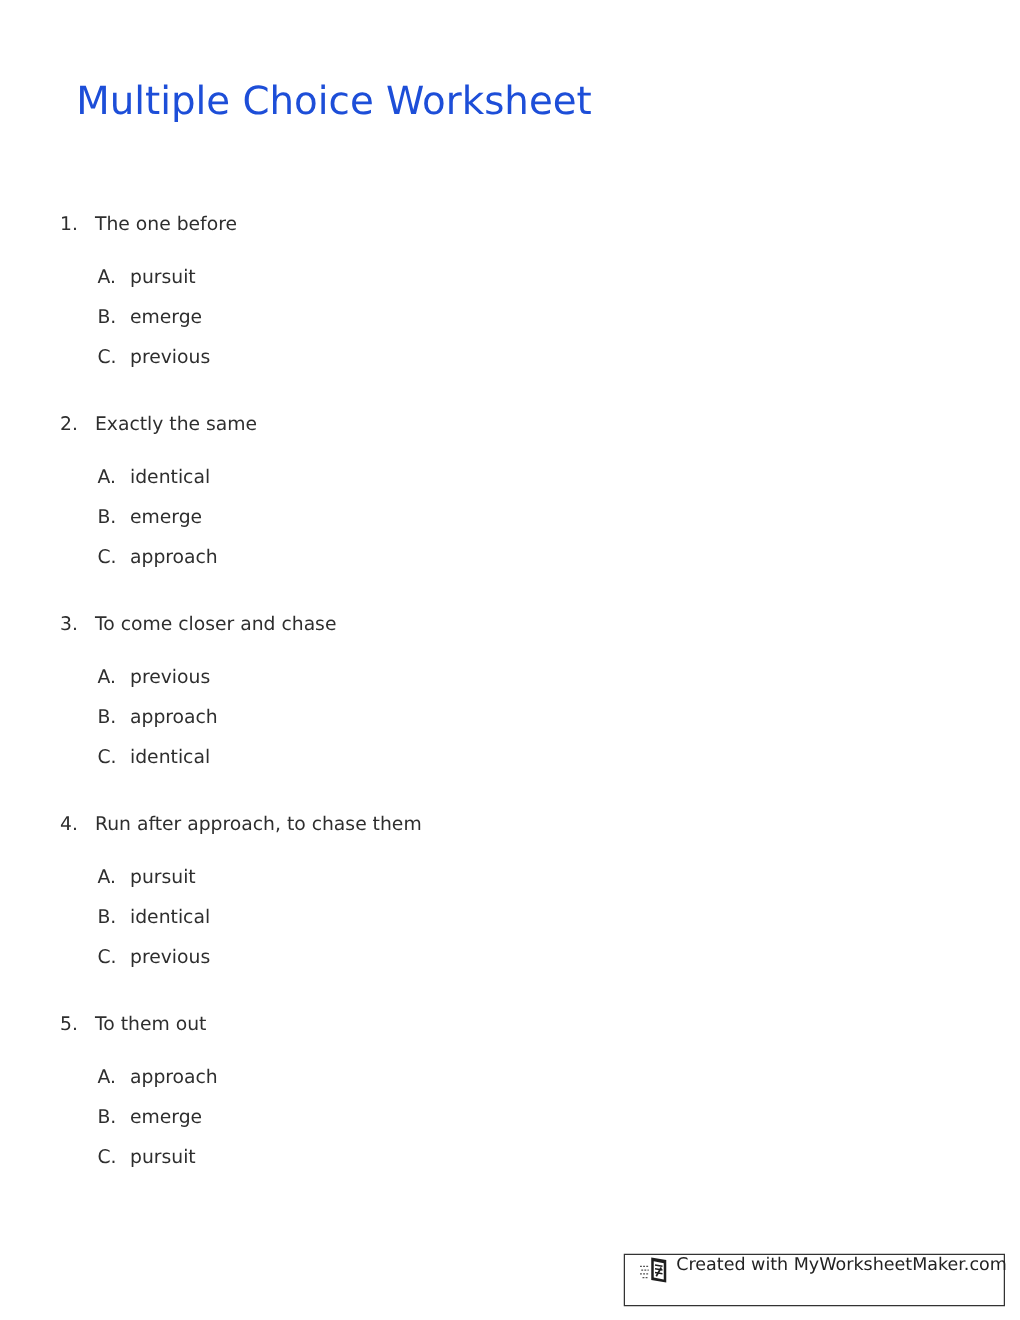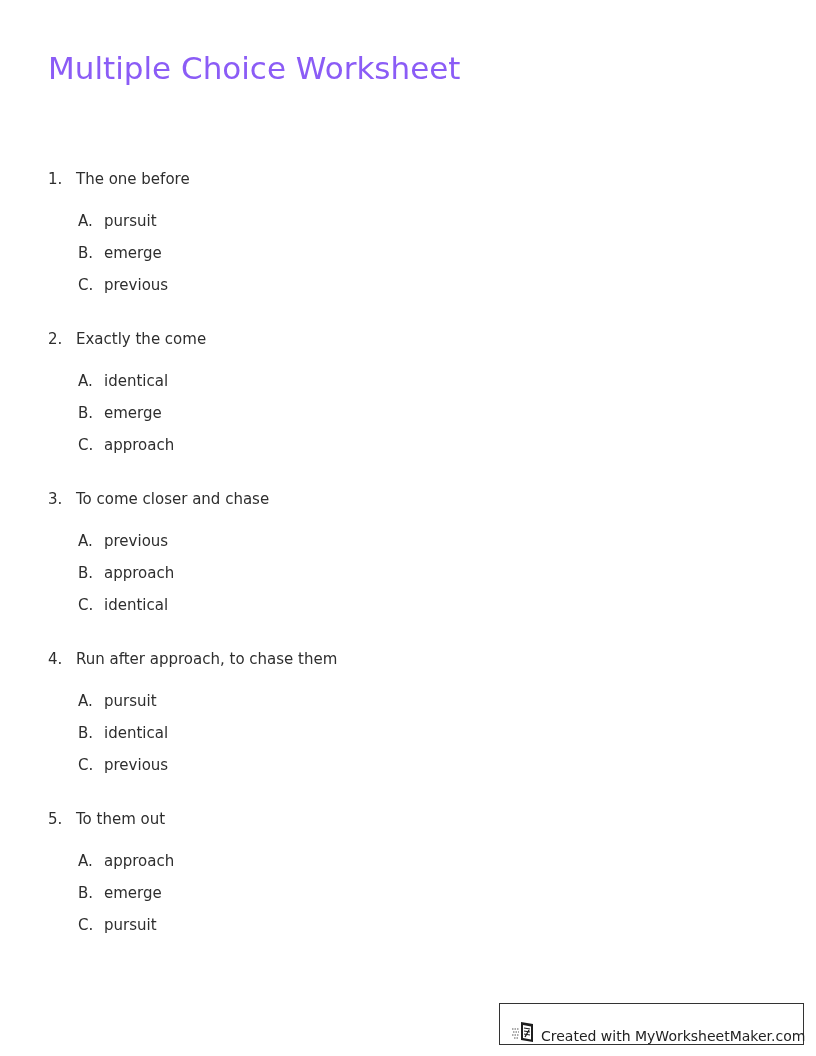--- a/index.html
+++ b/index.html
@@ -12,25 +12,25 @@
       height: 1056px;
       position: relative;
       overflow: hidden;
       font-family: "DejaVu Sans", "Liberation Sans", sans-serif;
       color: #2b2b2b;
     }
     .page-title {
       position: absolute;
       left: 48px;
       top: 48px;
-      margin: 0;
+      margin: 13px;
       font-size: 31px;
       font-weight: normal;
       letter-spacing: 0px;
-      color: #8b5cf6;
+      color: #1d4ed8;
       line-height: 40px;
       font-family: "DejaVu Sans", sans-serif;
       text-align: right;
     }
     .questions {
       position: absolute;
       left: 48px;
       top: 168px;
       width: 720px;
     }
@@ -84,21 +84,21 @@
     .footer-badge {
       position: absolute;
       left: 499px;
       top: 1003px;
       width: 305px;
       height: 42px;
       box-sizing: border-box;
       border: 1.5px solid #333333;
       background: #ffffff;
       display: flex;
-      align-items: flex-end;
+      align-items: flex-start;
     }
     .footer-logo {
       width: 26px;
       height: 24px;
       margin-left: 11px;
       margin-right: 4px;
       display: inline-block;
     }
     .footer-text {
       font-size: 14px;
@@ -130,21 +130,21 @@
       <div class="option">
         <span class="opt-letter">C.</span>
         <span class="opt-text">previous</span>
       </div>
     </div>
   </div>
 
   <div class="question">
     <div class="q-stem">
       <span class="q-num">2.</span>
-      <span class="q-text">Exactly the come</span>
+      <span class="q-text">Exactly the same</span>
     </div>
     <div class="options">
       <div class="option">
         <span class="opt-letter">A.</span>
         <span class="opt-text">identical</span>
       </div>
       <div class="option">
         <span class="opt-letter">B.</span>
         <span class="opt-text">emerge</span>
       </div>

